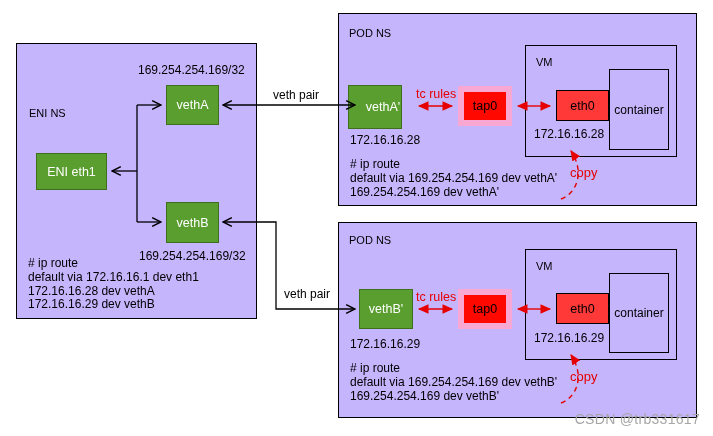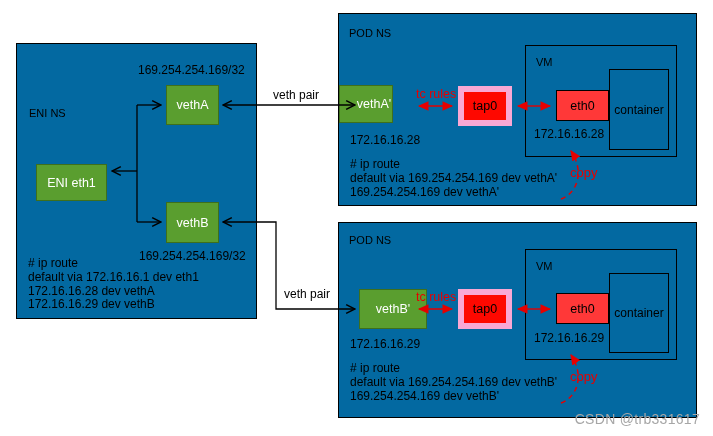--- a/index.html
+++ b/index.html
@@ -1,20 +1,20 @@
 <!DOCTYPE html>
 <html><head>
 <meta charset="utf-8">
 <style>
   html,body{margin:0;padding:0;background:#ffffff;}
   .canvas{
     position:relative;width:713px;height:436px;background:#ffffff;
     font-family:"Liberation Sans",sans-serif;color:#000;overflow:hidden;
   }
-  .frame{position:absolute;border:1px solid #000;background:#0369a1;box-sizing:border-box;}
+  .frame{position:absolute;border:1px solid #000;background:#c4b5fd;box-sizing:border-box;}
   .node{position:absolute;box-sizing:border-box;display:flex;align-items:center;justify-content:center;
         font-size:12.5px;}
   .green{background:#5a9e2f;border:1px solid #3e6f1d;color:#fff;}
   .tapred{background:#fe0800;border:6px solid #f9a8d4;color:#000;}
   .ethred{background:#ff3838;border:1px solid #000;color:#000;}
   .lbl{position:absolute;font-size:12px;white-space:nowrap;line-height:1.1;}
   .title{font-size:11px;}
   .red{color:#e60000;}
   .route{position:absolute;font-size:12px;line-height:13.8px;white-space:nowrap;}
   .containerbox{display:flex;align-items:center;justify-content:center;font-size:12px;}
@@ -43,24 +43,24 @@
   <div class="lbl title" style="left:29px;top:61px;margin-top:46px;">ENI NS</div>
   <div class="lbl" style="left:138px;top:64px;">169.254.254.169/32</div>
   <div class="lbl" style="left:139px;top:250px;">169.254.254.169/32</div>
 
   <div class="lbl title" style="left:349px;top:27px;">POD NS</div>
   <div class="lbl title" style="left:349px;top:234px;">POD NS</div>
   <div class="lbl title" style="left:536px;top:56px;">VM</div>
   <div class="lbl title" style="left:536px;top:260px;">VM</div>
 
   <div class="node green" style="left:166px;top:85px;width:53px;height:40px;">vethA</div>
-  <div class="node green" style="left:36px;top:164px;width:71px;height:37px;">ENI eth1</div>
+  <div class="node green" style="left:36px;top:153px;width:71px;height:37px;">ENI eth1</div>
   <div class="node green" style="left:166px;top:202px;width:53px;height:41px;">vethB</div>
-  <div class="node green" style="left:339px;top:85px;width:54px;height:38px;padding-left:16px;">vethA'</div>
-  <div class="node green" style="left:359px;top:289px;width:68px;height:40px;">vethB'</div>
+  <div class="node green" style="left:348px;top:85px;width:54px;height:44px;padding-left:16px;">vethA'</div>
+  <div class="node green" style="left:359px;top:289px;width:54px;height:40px;">vethB'</div>
 
   <div class="node tapred" style="left:458px;top:86px;width:54px;height:40px;">tap0</div>
   <div class="node tapred" style="left:458px;top:289px;width:54px;height:40px;">tap0</div>
   <div class="node ethred" style="left:556px;top:90px;width:53px;height:31px;z-index:3;">eth0</div>
   <div class="node ethred" style="left:556px;top:293px;width:53px;height:31px;z-index:3;">eth0</div>
 
   <div class="lbl" style="left:350px;top:134px;">172.16.16.28</div>
   <div class="lbl" style="left:534px;top:128px;">172.16.16.28</div>
   <div class="lbl" style="left:350px;top:338px;">172.16.16.29</div>
   <div class="lbl" style="left:534px;top:332px;">172.16.16.29</div>

